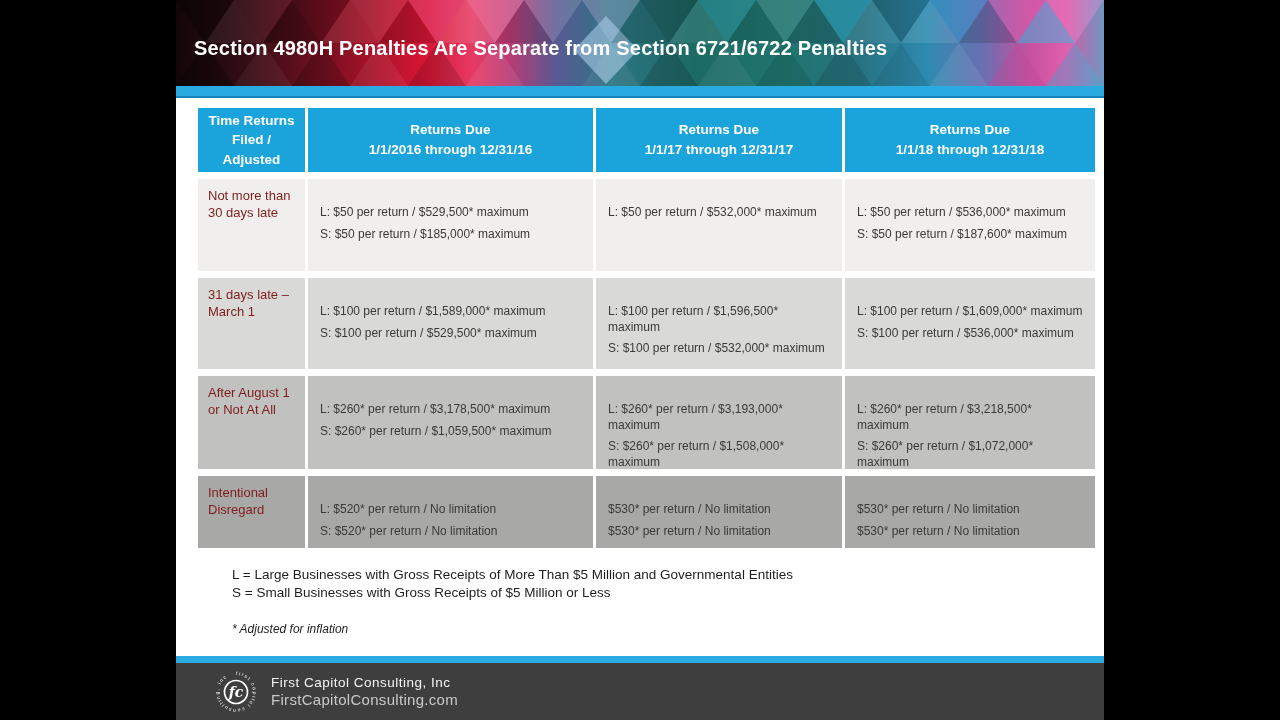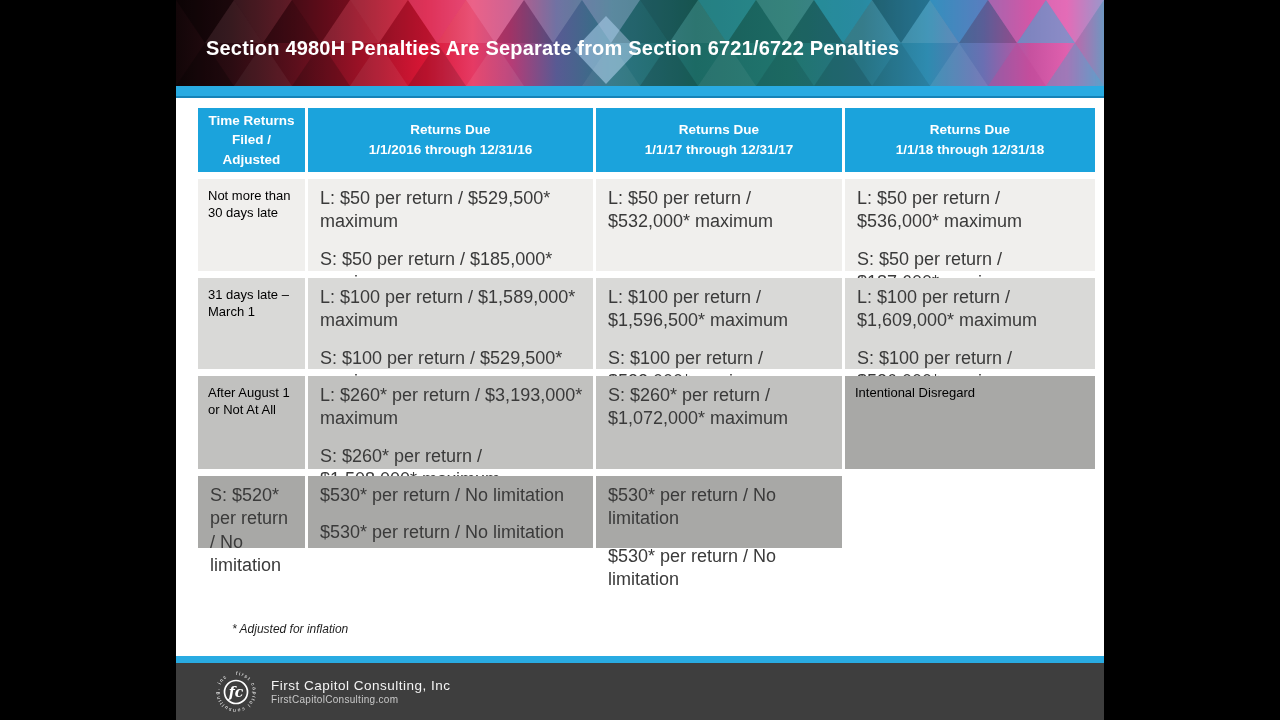--- a/index.html
+++ b/index.html
@@ -11,47 +11,47 @@
   html,body{width:1280px;height:720px;overflow:hidden;background:#000;
     font-family:"Liberation Sans","DejaVu Sans",sans-serif;}
   .stage{position:relative;width:1280px;height:720px;background:var(--letterbox,#000)}
   .bar{position:absolute;top:0;bottom:0;width:176px;background:var(--letterbox,#000)}
   .bar.left{left:0}.bar.right{right:0}
   .slide{position:absolute;left:176px;top:0;width:928px;height:720px;background:#fff;
     display:flex;flex-direction:column}
   
   .banner{position:relative;height:86px;flex:0 0 86px;overflow:hidden;background:#14565c}
   .banner svg{position:absolute;inset:0;width:100%;height:100%;display:block}
-  .slide-title{position:absolute;left:30px;top:37px;color:#fff;font-size:20px;
+  .slide-title{position:absolute;left:18px;top:37px;color:#fff;font-size:20px;
     font-weight:700;letter-spacing:.2px;white-space:nowrap}
   .stripe-top{height:12px;flex:0 0 12px;background:var(--accent,#29abe2);
     border-bottom:2px solid var(--stripe-edge,#1583b8)}
   .stripe-bottom{height:7px;flex:0 0 7px;background:var(--accent,#29abe2)}
   
   .body{position:relative;flex:1 1 auto;background:#fff}
   .penalty-table{position:absolute;left:22px;top:10px;width:897px;display:grid;
     grid-template-columns:107px 285px 246px 250px;
     grid-template-rows:64px 92px 91px 93px 72px;
     column-gap:3px;row-gap:7px;background:#fff}
   .hcell{background:var(--header-blue,#1ba3dc);color:#fff;font-weight:700;
     font-size:13.5px;line-height:1.45;display:flex;flex-direction:column;
     align-items:center;justify-content:center;text-align:center;padding:4px 8px}
-  .lcell{font-size:13px;line-height:1.3;color:#000000;padding:9px 8px 0 10px}
-  .vcell{font-size:18px;line-height:1.3;color:var(--text-dark,#3a3a3a);padding:8px 10px 0 12px}
-  .vcell p+p{margin-top:14px}
+  .lcell{font-size:13px;line-height:1.3;color:#7f1d1d;padding:9px 8px 0 10px}
+  .vcell{font-size:12px;line-height:1.3;color:var(--text-dark,#3a3a3a);padding:26px 10px 0 12px}
+  .vcell p+p{margin-top:6px}
   .bg1{background:var(--row1,#f0efed)} .bg2{background:var(--row2,#d9d9d7)}
   .bg3{background:var(--row3,#c1c1bf)} .bg4{background:var(--row4,#a8a8a6)}
   .legend{position:absolute;left:56px;top:468px;font-size:13.5px;line-height:1.32;color:#1e1e1e}
   .footnote{position:absolute;left:56px;top:524px;font-size:12px;font-style:italic;color:#1e1e1e}
   
   .footer{height:57px;flex:0 0 57px;background:var(--footer-bg,#3e3e3e);
     display:flex;align-items:center;padding-left:36px;gap:11px}
   .logo{width:48px;height:48px;flex:0 0 48px}
   .footer-text .company{color:#f4f4f4;font-size:13.5px;font-weight:400;letter-spacing:.5px}
-  .footer-text .website{color:#c9c9c9;font-size:10px;letter-spacing:.3px;margin-top:1px}
+  .footer-text .website{color:#c9c9c9;font-size:15px;letter-spacing:.3px;margin-top:1px}
 </style>
 </head>
 <body>
 
 <div class="stage">
   <div class="bar left"></div>
   <div class="bar right"></div>
 
   <div class="slide">
 
@@ -171,41 +171,51 @@
           <p>L: $100 per return / $1,596,500* maximum</p>
           <p>S: $100 per return / $532,000* maximum</p>
         </div>
         <div class="vcell bg2">
           <p>L: $100 per return / $1,609,000* maximum</p>
           <p>S: $100 per return / $536,000* maximum</p>
         </div>
 
         <div class="lcell bg3">After August 1 or Not At All</div>
         <div class="vcell bg3">
+          <p>L: $260* per return / $3,178,500* maximum</p>
+          <p>S: $260* per return / $1,059,500* maximum</p>
+        </div>
+        <div class="vcell bg3">
           <p>L: $260* per return / $3,193,000* maximum</p>
           <p>S: $260* per return / $1,508,000* maximum</p>
         </div>
         <div class="vcell bg3">
+          <p>L: $260* per return / $3,218,500* maximum</p>
           <p>S: $260* per return / $1,072,000* maximum</p>
         </div>
 
         <div class="lcell bg4">Intentional Disregard</div>
         <div class="vcell bg4">
+          <p>L: $520* per return / No limitation</p>
           <p>S: $520* per return / No limitation</p>
         </div>
         <div class="vcell bg4">
           <p>$530* per return / No limitation</p>
           <p>$530* per return / No limitation</p>
         </div>
         <div class="vcell bg4">
           <p>$530* per return / No limitation</p>
           <p>$530* per return / No limitation</p>
         </div>
       </div>
 
+      <div class="legend">
+        <div>L = Large Businesses with Gross Receipts of More Than $5 Million and Governmental Entities</div>
+        <div>S = Small Businesses with Gross Receipts of $5 Million or Less</div>
+      </div>
       <div class="footnote">* Adjusted for inflation</div>
     </div>
 
     <div class="stripe-bottom"></div>
 
     <div class="footer">
       <svg class="logo" viewBox="0 0 48 48" aria-hidden="true">
         <defs>
           <path id="ringPath" d="M24,7 a17,17 0 1,1 -0.02,0"></path>
         </defs>

